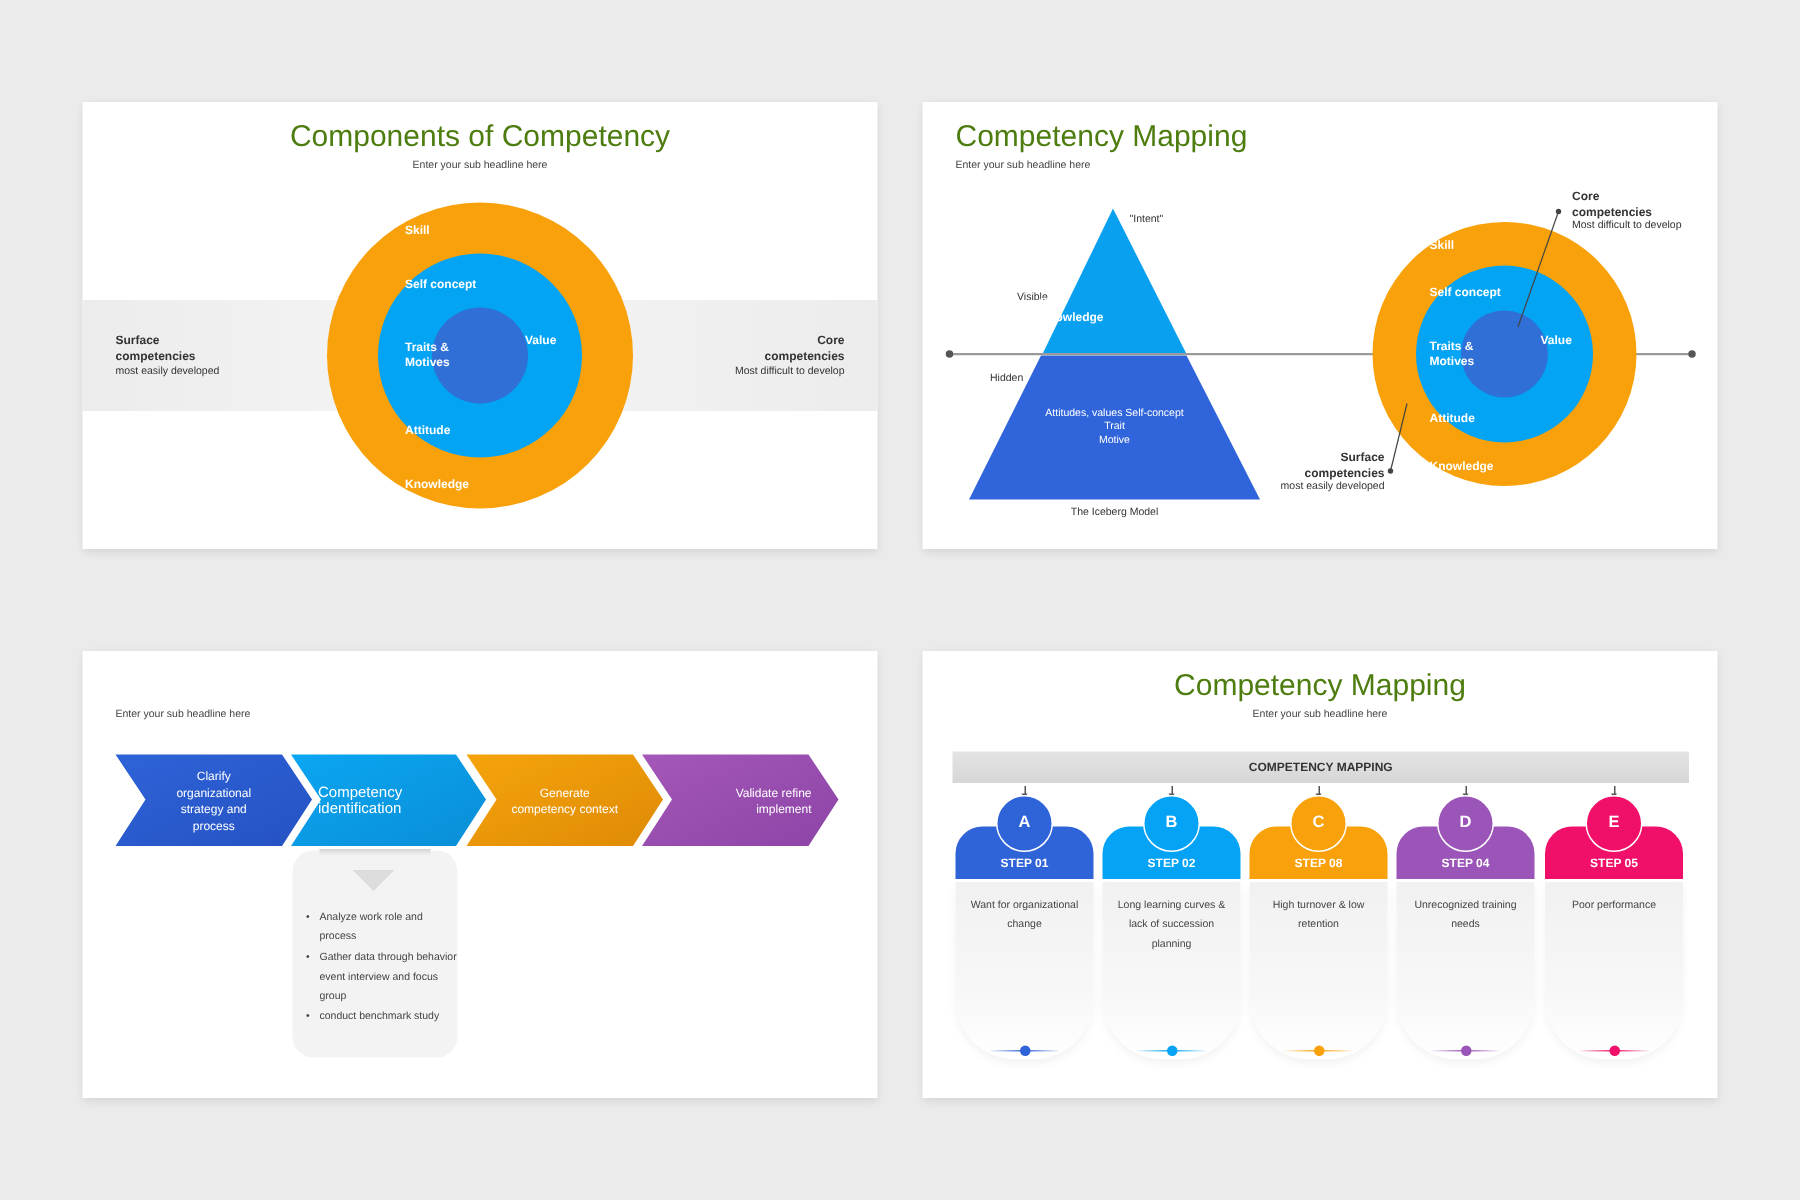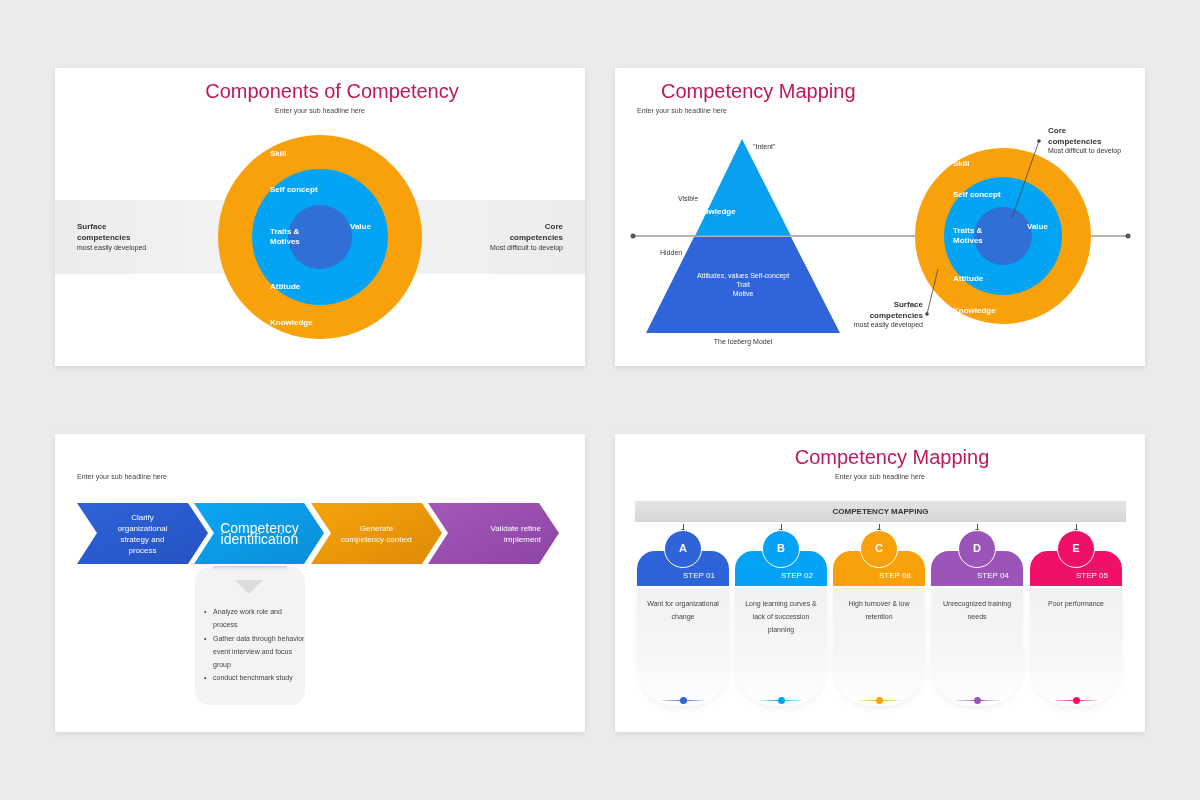--- a/index.html
+++ b/index.html
@@ -13,22 +13,22 @@
     position: absolute; width: 530px; height: 298px;
     background: #ffffff;
     box-shadow: 0 2px 6px rgba(0,0,0,0.10);
     overflow: hidden;
   }
   #s1 { left: 55px; top: 68px; }
   #s2 { left: 615px; top: 68px; }
   #s3 { left: 55px; top: 434px; }
   #s4 { left: 615px; top: 434px; }
   .title {
-    position: absolute; top: 12px; font-size: 20px; color: #be185d;
-    font-family: "Liberation Sans", sans-serif; font-weight: normal; white-space: nowrap; padding-left: 24px;
+    position: absolute; top: 12px; font-size: 20px; color: #4d7c0f;
+    font-family: "Liberation Sans", sans-serif; font-weight: normal; white-space: nowrap;
   }
   .title.center { left: 0; right: 0; text-align: center; }
   .title.left { left: 22px; }
   .sub {
     position: absolute; top: 39px; font-size: 7px; color: #444;
     white-space: nowrap;
   }
   .sub.center { left: 0; right: 0; text-align: center; }
   .sub.left { left: 22px; }
   .abs { position: absolute; }
@@ -51,22 +51,22 @@
   .card-top {
     position: absolute; left: 0; top: 21px; width: 92px; height: 35px;
     border-radius: 18px 18px 0 0;
   }
   .card-circle {
     position: absolute; left: 27px; top: 0; width: 38px; height: 38px; border-radius: 50%;
     border: 1.5px solid #fff; color: #fff; font-weight: bold; font-size: 11px;
     text-align: center; line-height: 35px;
   }
   .card-step {
-    position: absolute; left: 0; right: 0; top: 41px; text-align: left;
-    color: #fff; font-weight: normal; font-size: 8px; margin-left: 46px;
+    position: absolute; left: 0; right: 0; top: 41px; text-align: center;
+    color: #fff; font-weight: bold; font-size: 8px;
   }
   .card-body {
     position: absolute; left: 0; top: 58px; width: 92px; height: 118px;
     background: linear-gradient(180deg,#f1f1f2 0%,#f7f7f8 60%,#ffffff 100%);
     border-radius: 0 0 40px 40px;
     box-shadow: 0 3px 6px rgba(0,0,0,0.05);
   }
   .card-text {
     position: absolute; left: 6px; right: 6px; top: 9px; text-align: center;
     font-size: 7px; color: #444; line-height: 13px;
@@ -208,21 +208,21 @@
     <polygon points="256,69 367,69 387,99 367,130 256,130 276,99" fill="url(#g3)"></polygon>
     <polygon points="373,69 484,69 504,99 484,130 373,130 393,99" fill="url(#g4)"></polygon>
   </svg>
 
   <div class="abs" style="left:40px;width:95px;top:78px;text-align:center;color:#fff;font-size:8px;line-height:11px;">
     <div>Clarify</div>
     <div>organizational</div>
     <div>strategy and</div>
     <div>process</div>
   </div>
-  <div class="abs" style="left:157px;width:95px;top:89px;text-align:center;color:#fff;font-size:14px;line-height:11px;">
+  <div class="abs" style="left:157px;width:95px;top:89px;text-align:left;color:#fff;font-size:10px;line-height:11px;">
     <div>Competency</div>
     <div>identification</div>
   </div>
   <div class="abs" style="left:274px;width:95px;top:89px;text-align:center;color:#fff;font-size:8px;line-height:11px;">
     <div>Generate</div>
     <div>competency context</div>
   </div>
   <div class="abs" style="left:391px;width:95px;top:89px;text-align:right;color:#fff;font-size:8px;line-height:11px;">
     <div>Validate refine</div>
     <div>implement</div>

